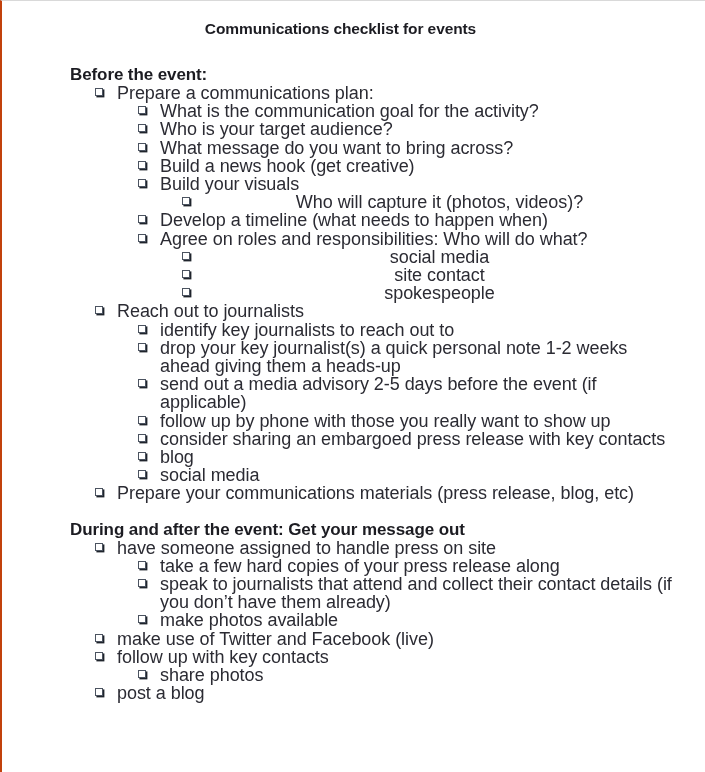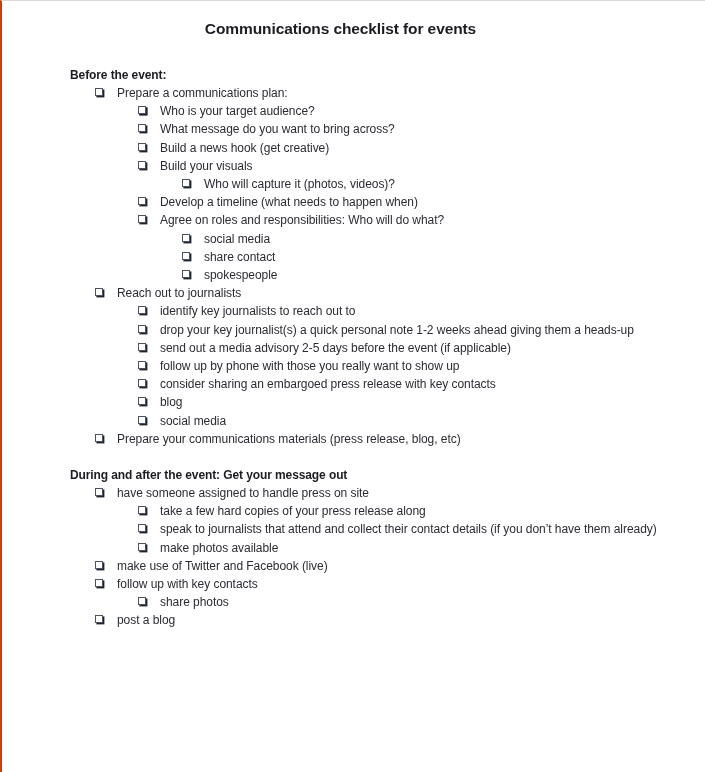--- a/index.html
+++ b/index.html
@@ -31,33 +31,33 @@
     padding-top: 19px;
     padding-right: 26px;
     line-height: 18px;
   }
   #checklist-body {
     padding-left: 68px;
     padding-right: 30px;
     margin-top: 28px;
   }
   .section-heading {
-    font-size: 12px;
+    font-size: 17px;
     font-weight: bold;
     color: #1c1c22;
     line-height: 18px;
     letter-spacing: -0.1px;
     margin: 0;
   }
   .section-gap {
     height: 18px;
   }
   .item {
     position: relative;
-    font-size: 12px;
+    font-size: 18px;
     color: #2b2b33;
     line-height: 18.2px;
     letter-spacing: -0.05px;
     margin: 0;
   }
   .item .box {
     position: absolute;
     left: 0;
     top: 4px;
     width: 8px;
@@ -72,39 +72,40 @@
   }
   
   .lvl1 { padding-left: 25px; }
   .lvl1 > .box { left: 25px; }
   .lvl1 > .label { padding-left: 22px; }
 
   .lvl2 { padding-left: 68px; }
   .lvl2 > .box { left: 68px; }
   .lvl2 > .label { padding-left: 22px; }
 
-  .lvl3 { padding-left: 112px; }
+  .lvl3 { padding-left: 112px; text-align: center; }
   .lvl3 > .box { left: 112px; }
   .lvl3 > .label { padding-left: 22px; }
 </style>
 </head>
 <body>
 
 <div id="page">
 
   <h1 id="doc-title">Communications checklist for events</h1>
 
   <div id="checklist-body">
       <div class="section-heading">Before the event:</div>
       <div class="item lvl1">
         <span class="box"></span>
         <span class="label">Prepare a communications plan:</span>
       </div>
       <div class="item lvl2">
         <span class="box"></span>
+        <span class="label">What is the communication goal for the activity?</span>
       </div>
       <div class="item lvl2">
         <span class="box"></span>
         <span class="label">Who is your target audience?</span>
       </div>
       <div class="item lvl2">
         <span class="box"></span>
         <span class="label">What message do you want to bring across?</span>
       </div>
       <div class="item lvl2">
@@ -126,21 +127,21 @@
       <div class="item lvl2">
         <span class="box"></span>
         <span class="label">Agree on roles and responsibilities: Who will do what?</span>
       </div>
       <div class="item lvl3">
         <span class="box"></span>
         <span class="label">social media</span>
       </div>
       <div class="item lvl3">
         <span class="box"></span>
-        <span class="label">share contact</span>
+        <span class="label">site contact</span>
       </div>
       <div class="item lvl3">
         <span class="box"></span>
         <span class="label">spokespeople</span>
       </div>
       <div class="item lvl1">
         <span class="box"></span>
         <span class="label">Reach out to journalists</span>
       </div>
       <div class="item lvl2">

